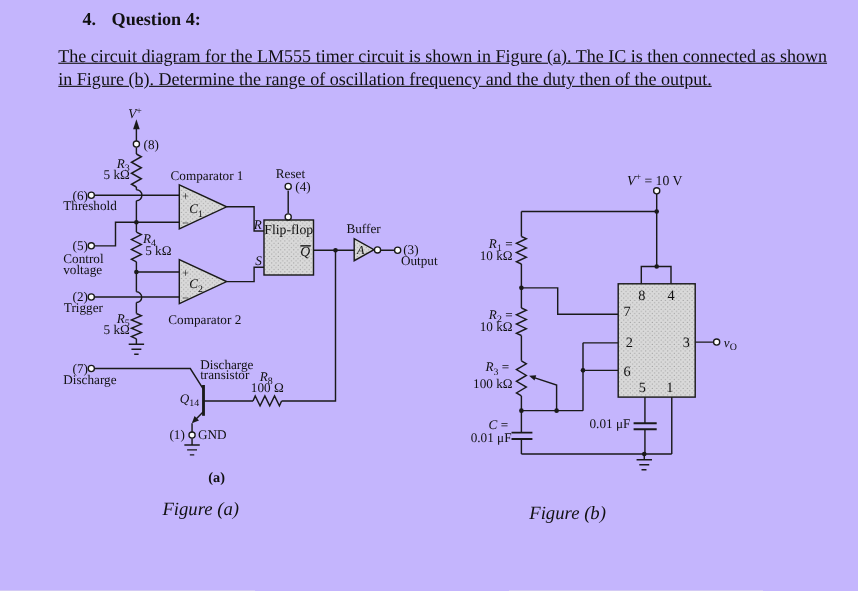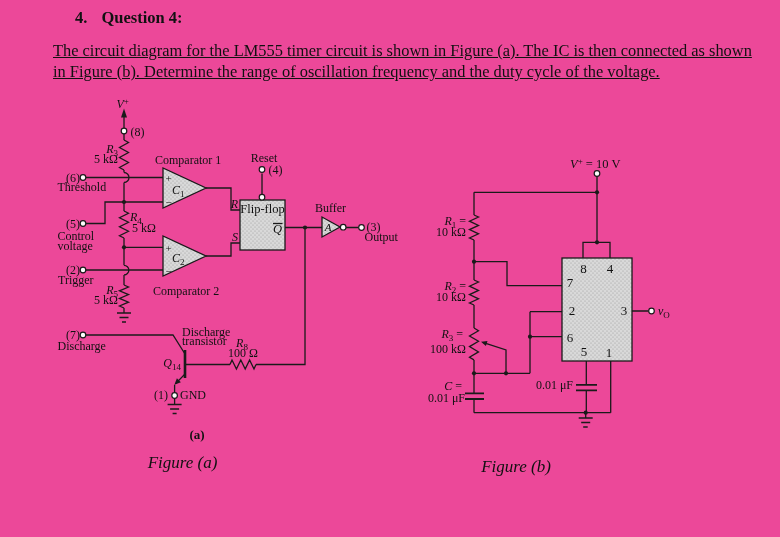--- a/index.html
+++ b/index.html
@@ -1,16 +1,16 @@
 <!DOCTYPE html>
 <html><head>
 <meta charset="utf-8">
 <style>
   html,body{margin:0;padding:0;background:#e8e8e8;}
-  .page{position:relative;width:780px;height:537px;background:#ec4899;overflow:hidden;
+  .page{position:relative;width:780px;height:537px;background:#c4b5fd;overflow:hidden;
         font-family:"Liberation Serif", serif;color:#111;}
   .q-row{position:absolute;top:8px;left:75px;font-size:16.5px;font-weight:bold;white-space:nowrap;}
   .q-row .num{margin-right:14px;}
   .para{position:absolute;top:40px;left:53px;font-size:16.4px;line-height:21px;white-space:nowrap;text-decoration:underline;}
   svg.fig-svg{position:absolute;left:0;top:0;width:780px;height:537px;}
   svg text{fill:#111;}
   .t12{font-size:12px;} .t125{font-size:12.5px;} .t13{font-size:13px;}
   .t11{font-size:11px;} .t17{font-size:17px;}
   .it{font-style:italic;}
   .bold{font-weight:bold;}
@@ -25,21 +25,21 @@
 </head>
 <body>
 
 <div class="page">
 
   <div class="q-row">
     <span class="num">4.</span><span>Question 4:</span>
   </div>
   <div class="para">
     <div>The circuit diagram for the LM555 timer circuit is shown in Figure (a). The IC is then connected as shown</div>
-    <div>in Figure (b). Determine the range of oscillation frequency and the duty cycle of the voltage.</div>
+    <div>in Figure (b). Determine the range of oscillation frequency and the duty then of the output.</div>
   </div>
 
   <svg class="fig-svg" viewBox="0 0 780 537">
     <defs>
       <pattern id="stip" patternUnits="userSpaceOnUse" width="4" height="4">
         <rect width="4" height="4" fill="#d9d9d9"></rect>
         <circle cx="1" cy="1" r="0.5" fill="#8f8f8f"></circle>
         <circle cx="3" cy="3" r="0.5" fill="#8f8f8f"></circle>
       </pattern>
     </defs>

